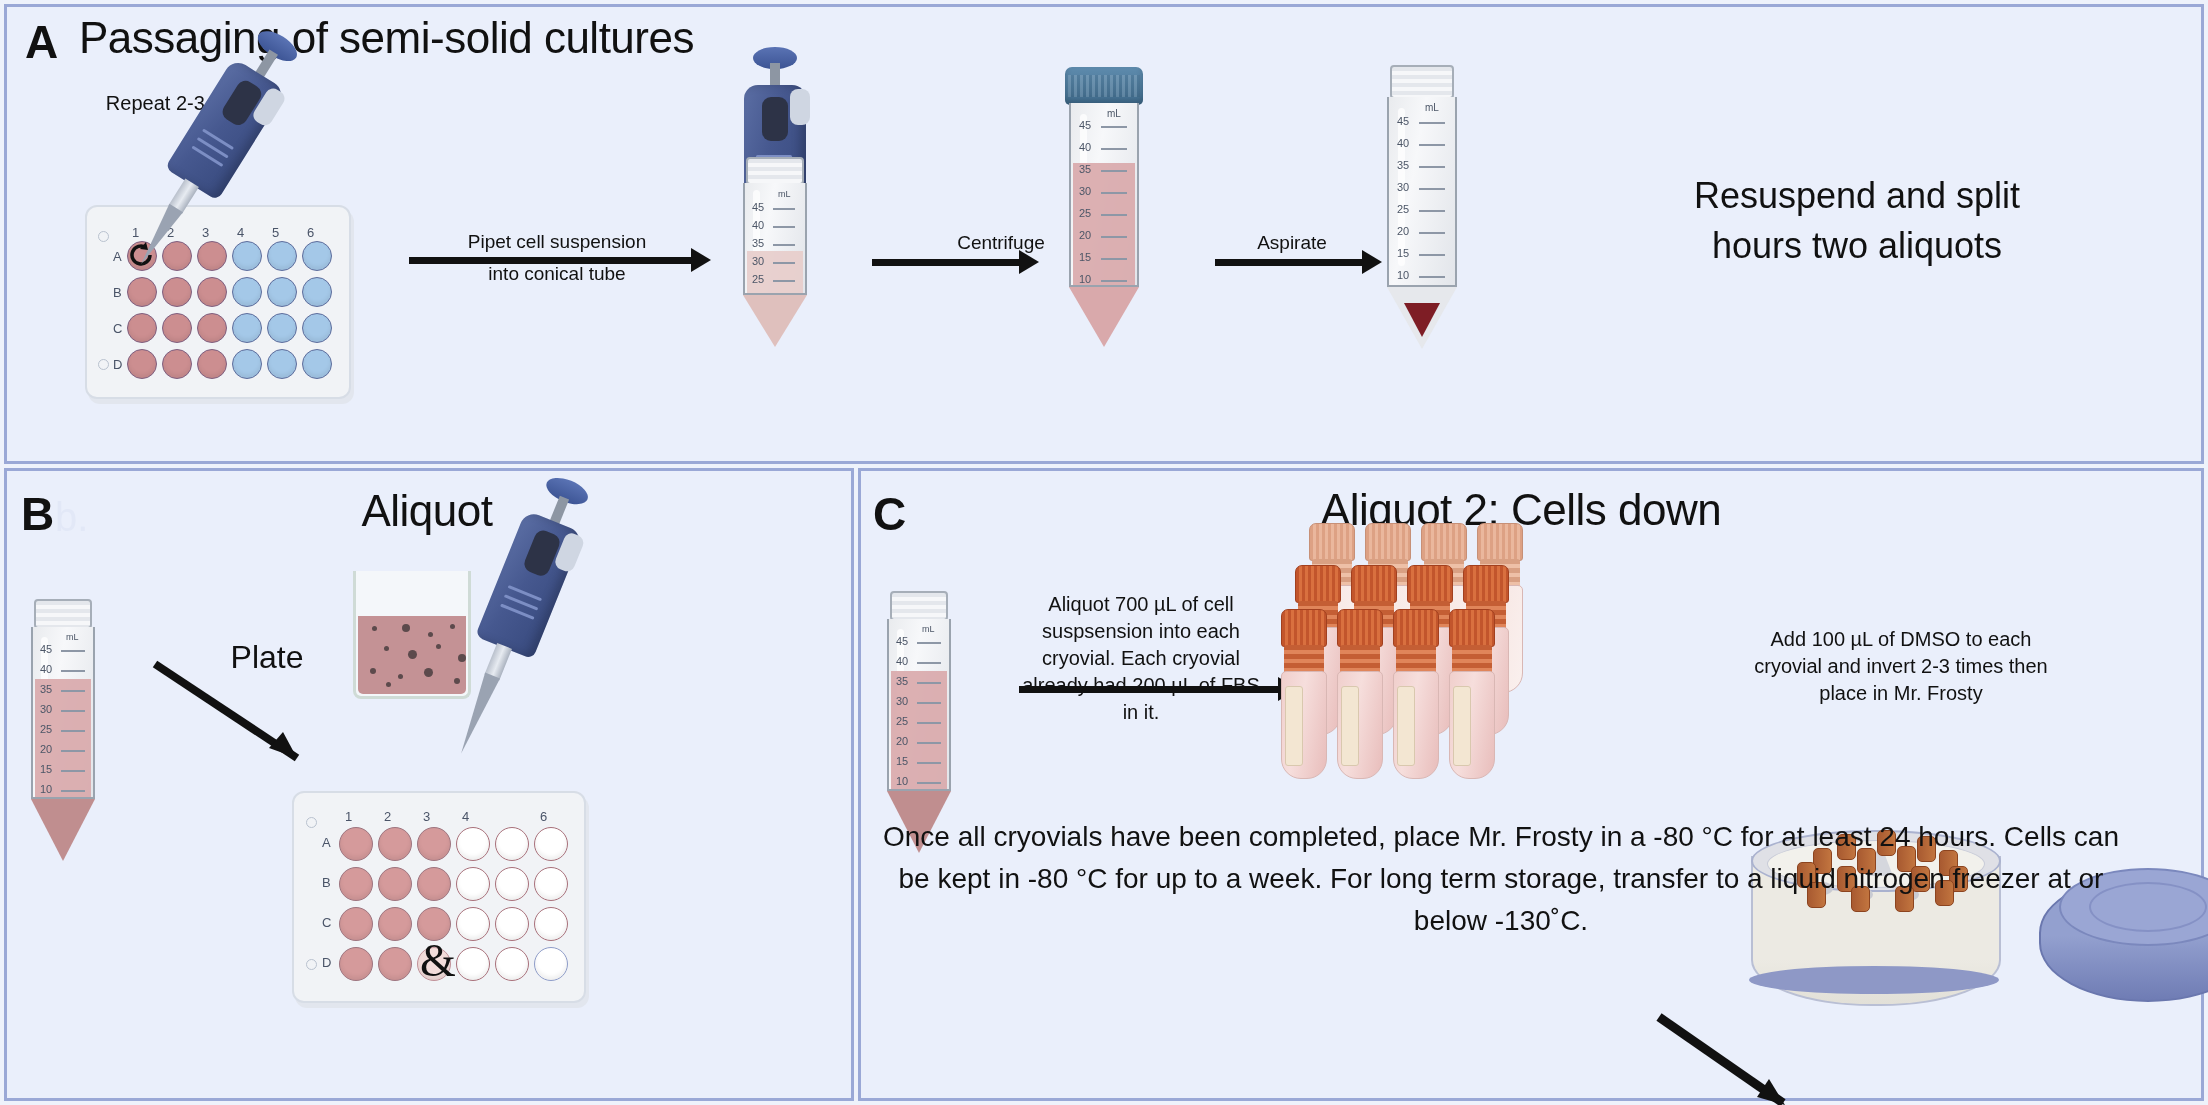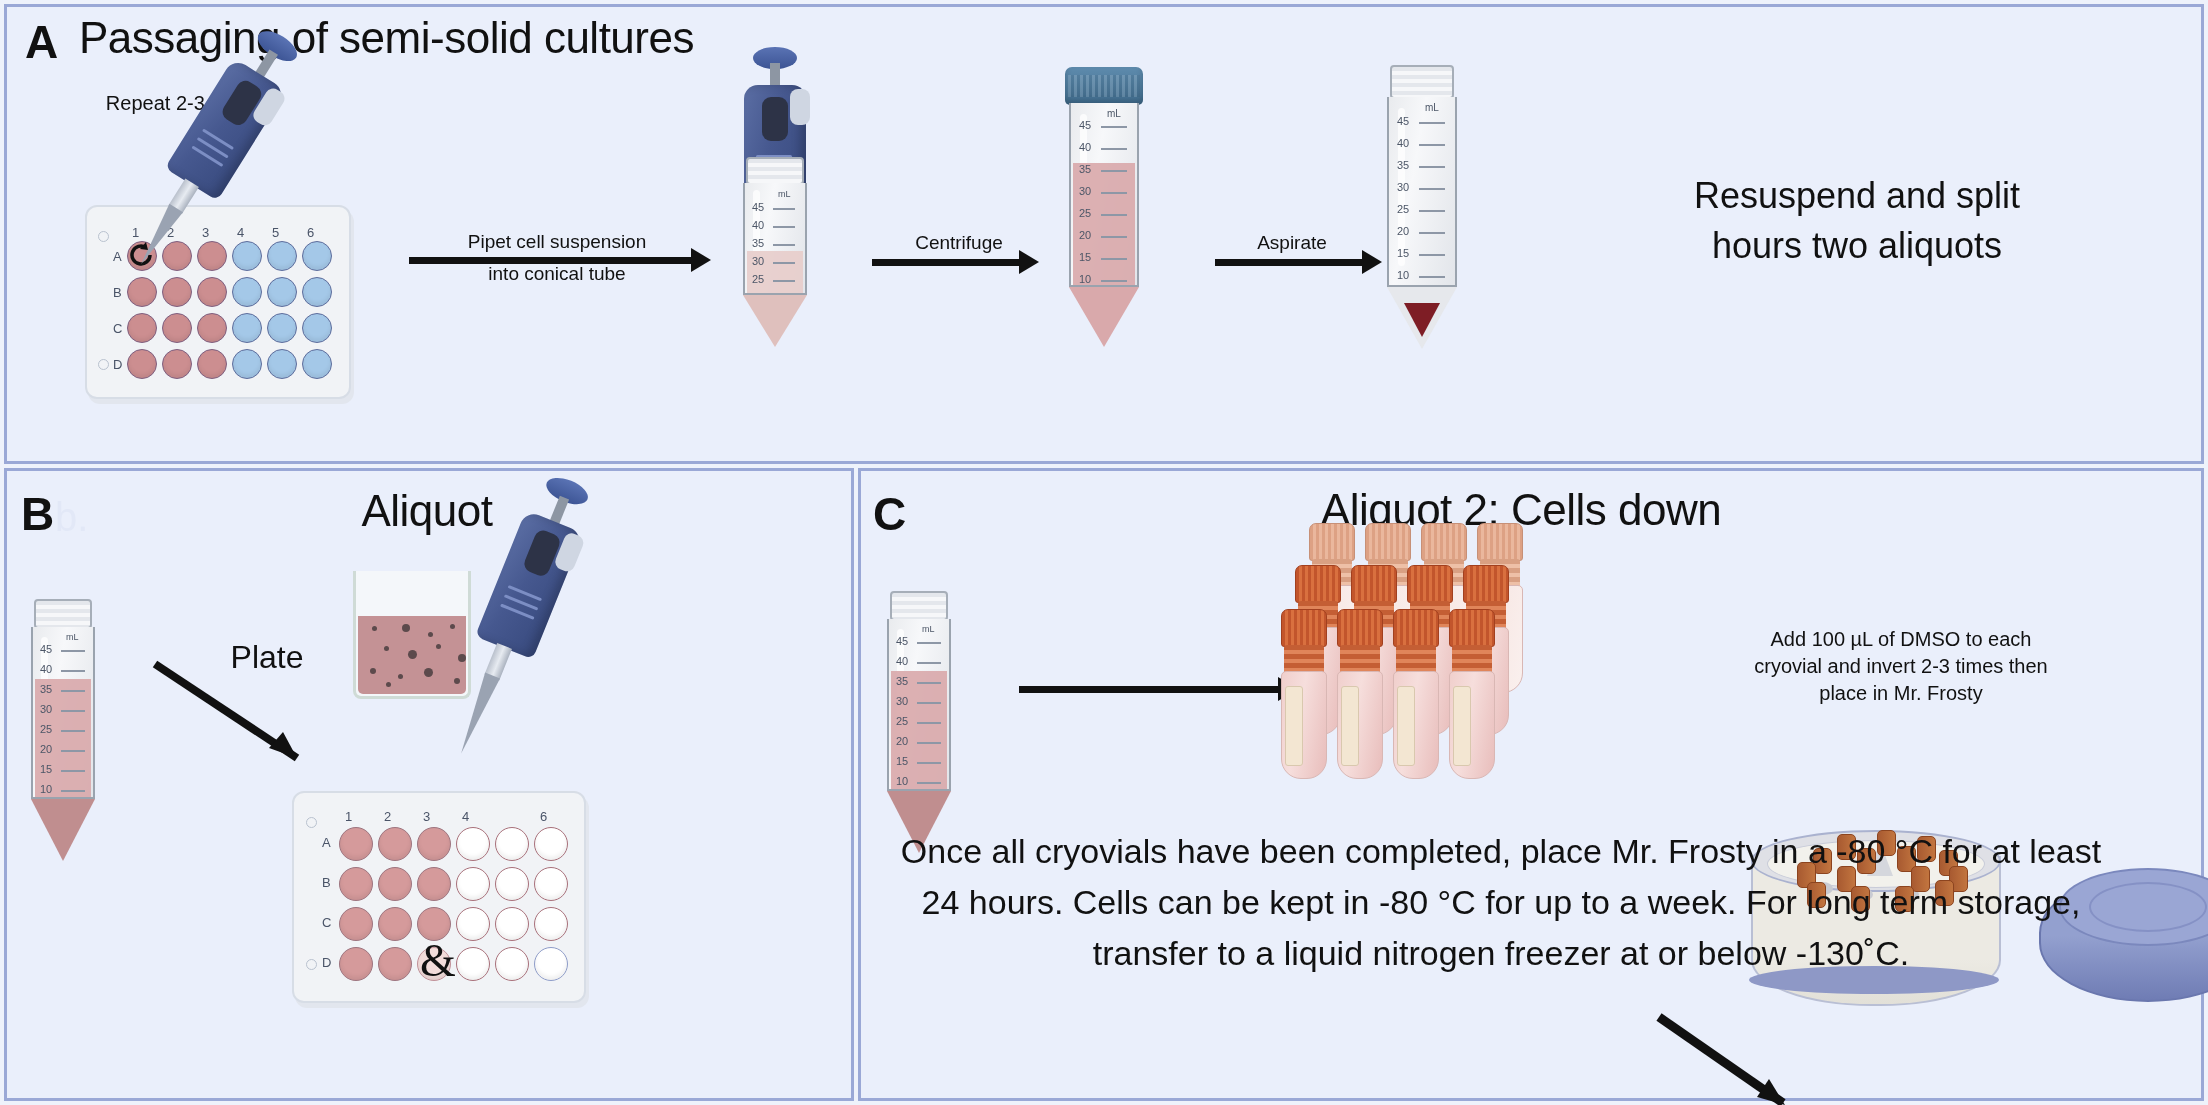--- a/index.html
+++ b/index.html
@@ -201,21 +201,21 @@
         <div class="grad" style="left:7px;top:72px;">30</div>
         <div class="tick" style="left:28px;top:79px;width:22px;"></div>
         <div class="grad" style="left:7px;top:90px;">25</div>
         <div class="tick" style="left:28px;top:97px;width:22px;"></div>
       </div>
       <div class="cone" style="top:138px;height:52px;">
         <i style="border-left-width:32px;border-right-width:32px;border-top-width:52px;border-top-color:#dfc0bd;"></i>
       </div>
     </div>
 
-    <div class="lbl" style="left:862px;top:225px;width:180px;font-size:19px;">Centrifuge</div>
+    <div class="lbl" style="left:904px;top:225px;width:180px;font-size:19px;">Centrifuge</div>
     <div class="arrow" style="left:865px;top:252px;width:150px;"></div>
 
     <div class="tube" style="left:1062px;top:60px;width:70px;height:280px;">
       <div class="cap" style="top:0;height:38px;"></div>
       <div class="body" style="top:36px;height:184px;">
         <div class="shine" style="left:9px;"></div>
         <div class="liq" style="bottom:0;height:122px;"></div>
         <div class="grad" style="left:36px;top:5px;font-size:10px;">mL</div>
         <div class="grad" style="left:8px;top:16px;">45</div>
         <div class="tick" style="left:30px;top:23px;width:26px;"></div>
@@ -417,20 +417,21 @@
         <div class="grad" style="left:7px;top:136px;">15</div>
         <div class="tick" style="left:28px;top:143px;width:24px;"></div>
         <div class="grad" style="left:7px;top:156px;">10</div>
         <div class="tick" style="left:28px;top:163px;width:24px;"></div>
       </div>
       <div class="cone" style="top:200px;height:62px;">
         <i style="border-left-width:32px;border-right-width:32px;border-top-width:62px;border-top-color:#c08e8f;"></i>
       </div>
     </div>
 
+    <div class="lbl" style="left:160px;top:120px;width:240px;font-size:20px;line-height:1.35;">Aliquot 700 µL of cell suspsension into each cryovial. Each cryovial already had 200 µL of FBS in it.</div>
     <div class="arrow" style="left:158px;top:215px;width:262px;"></div>
 
     <div style="position:absolute;left:448px;top:52px;width:330px;height:290px;">
       <div class="cryo pale" style="left:0px;top:0px;">
         <div class="cap"></div>
           <div class="thread"></div>
         <div class="vbody">
             <div class="vlabel"></div>
           </div>
       </div>
@@ -545,16 +546,16 @@
       <div class="vial" style="left:198px;top:50px;"></div>
       <div class="vial" style="left:56px;top:66px;"></div>
       <div class="vial" style="left:100px;top:70px;"></div>
       <div class="vial" style="left:144px;top:70px;"></div>
       <div class="vial" style="left:184px;top:64px;"></div>
       <div class="lid"></div>
       <div class="lidtop"></div>
       <div class="lidin"></div>
     </div>
 
-    <div class="lbl" style="left:20px;top:355px;width:1240px;font-size:34px;line-height:1.5;">Once all cryovials have been completed, place Mr. Frosty in a -80 °C for at least 24 hours. Cells can be kept in -80 °C for up to a week. For long term storage, transfer to a liquid nitrogen freezer at or below -130˚C.</div>
+    <div class="lbl" style="left:20px;top:345px;width:1240px;font-size:28px;line-height:1.5;">Once all cryovials have been completed, place Mr. Frosty in a -80 °C for at least 24 hours. Cells can be kept in -80 °C for up to a week. For long term storage, transfer to a liquid nitrogen freezer at or below -130˚C.</div>
   </div>
 
 </div>
 
 </body></html>

